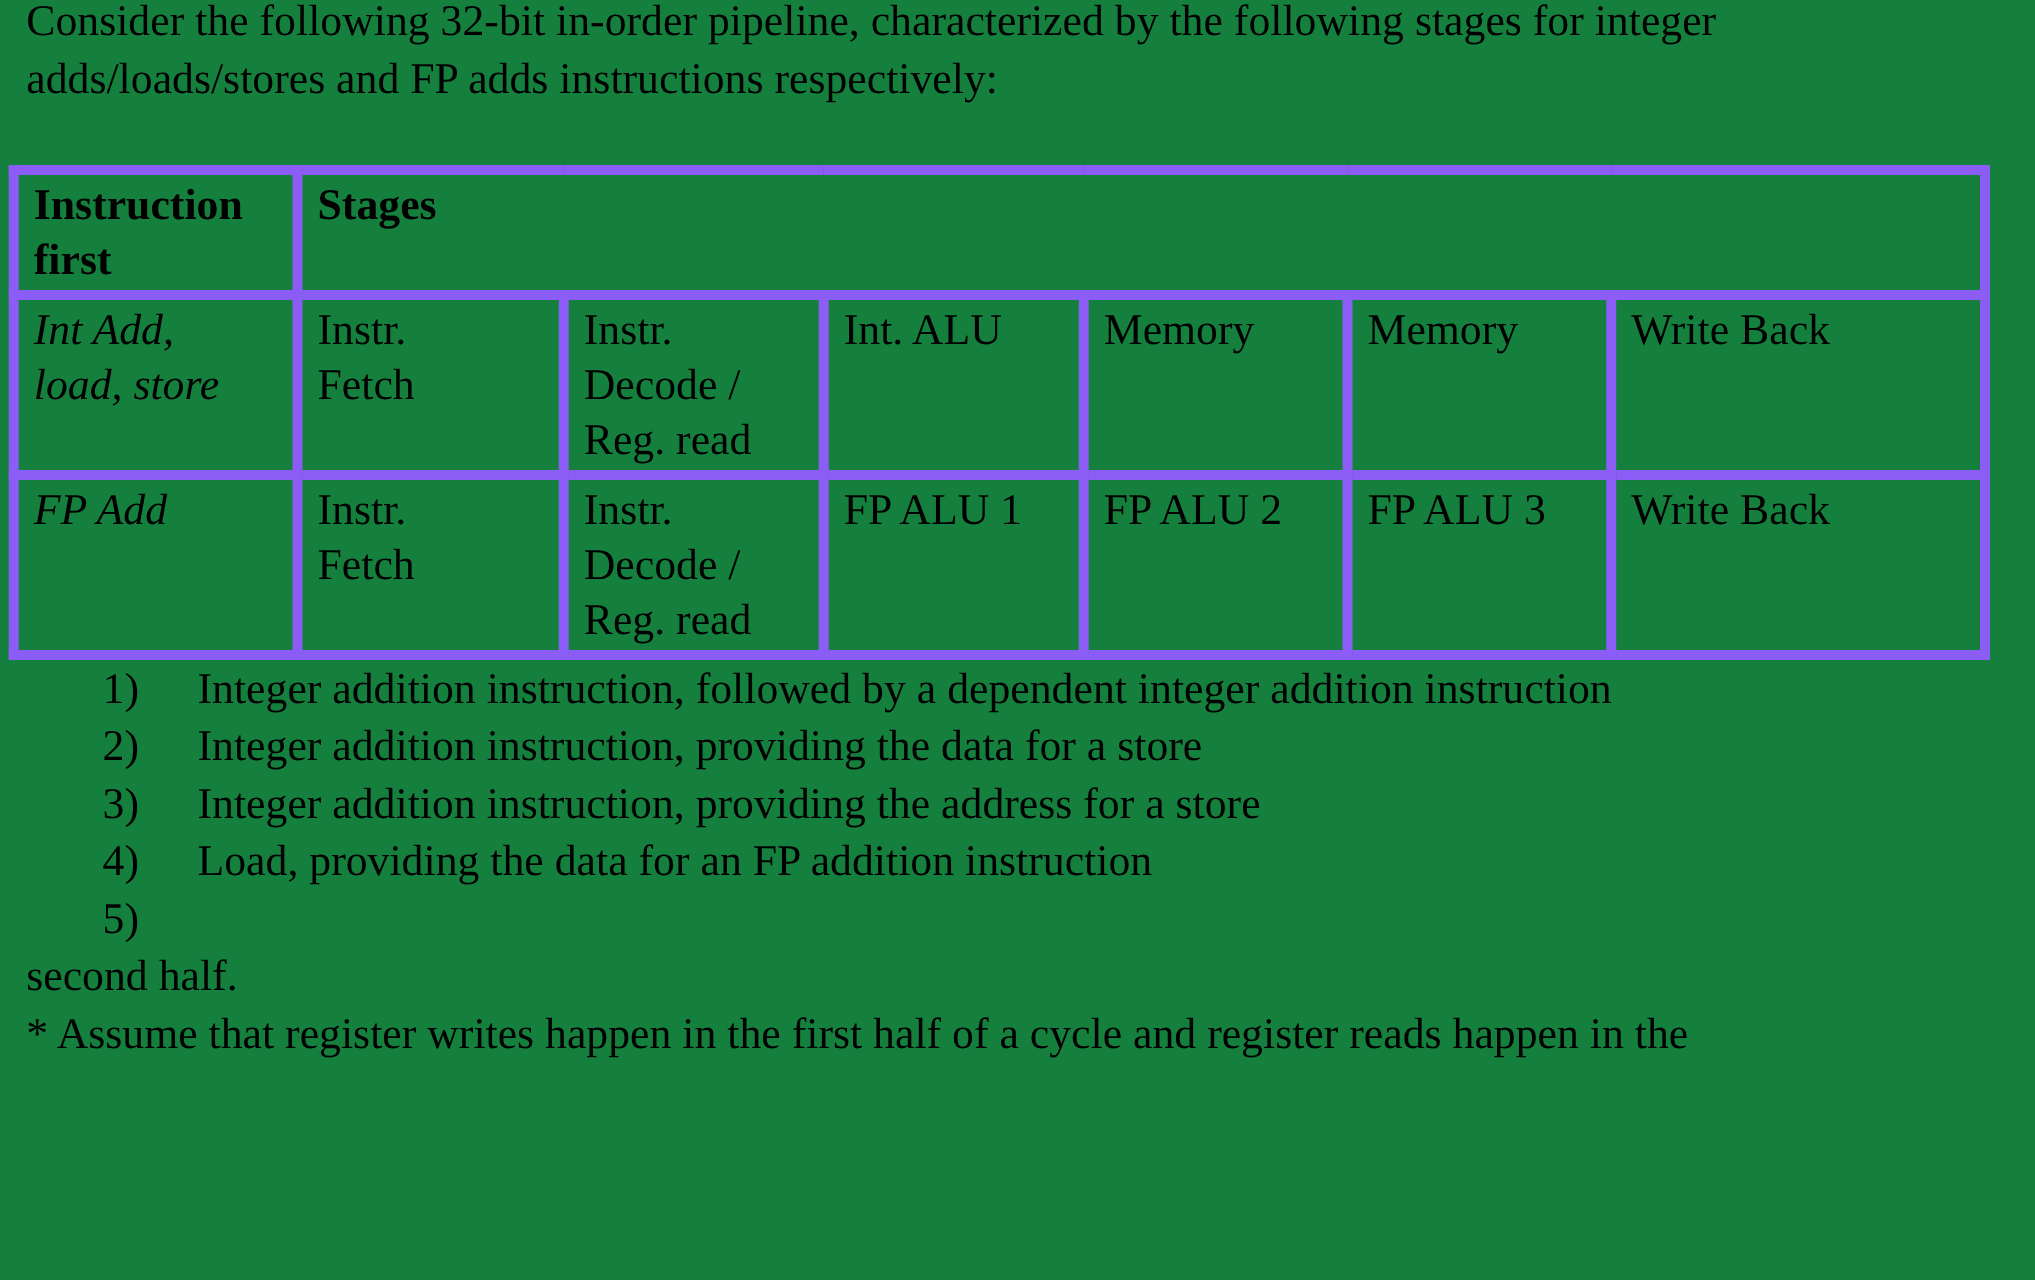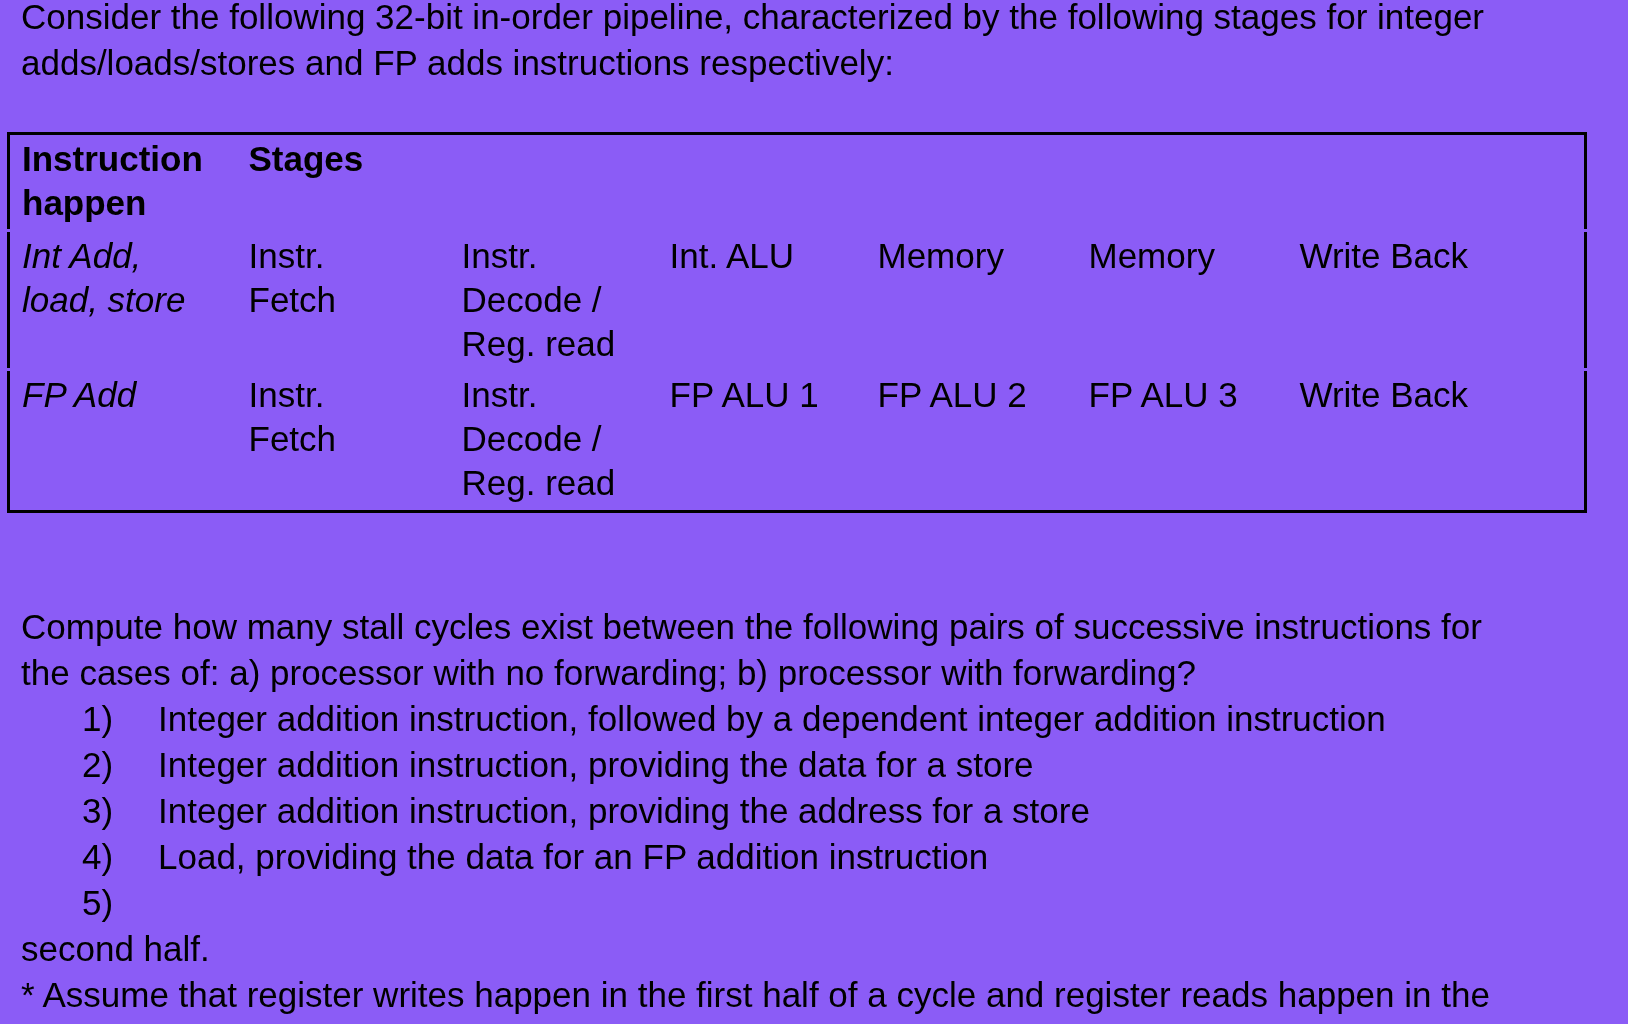--- a/index.html
+++ b/index.html
@@ -1,42 +1,42 @@
 <!DOCTYPE html>
 <html><head>
 <meta charset="utf-8">
 <style>
   * { margin: 0; padding: 0; box-sizing: border-box; }
   html, body { background: #ffffff; }
   .page {
     position: relative;
     width: 1628px;
     height: 1024px;
-    background: #8b5cf6;
+    background: #15803d;
     color: #000000;
-    font-family: Liberation Sans, sans-serif;
+    font-family: Liberation Serif, serif;
     font-size: 35px;
     line-height: 46px;
     padding-left: 21px;
     overflow: hidden;
   }
   .para .line { white-space: nowrap; }
   .intro { margin-top: -6px; }
 
   
   table.pipeline {
     border-collapse: collapse;
     table-layout: fixed;
     width: 1577px;
     margin-top: 46px;
     margin-left: -14px;
     border: 3px solid #000000;
   }
   table.pipeline td {
-    border: 2px solid #8b5cf6;
+    border: 8px solid #8b5cf6;
     vertical-align: top;
     padding: 2px 0 2px 12px;
     line-height: 44px;
     overflow: hidden;
   }
   table.pipeline tr + tr td { border-top-width: 3px; }
   table.pipeline td div { white-space: nowrap; }
   td.hdr { font-weight: bold; height: 97px; padding-top: 5px; }
   td.hdr-stages { padding-left: 0; padding-right: 0; }
   td.row1 { height: 135px; padding-top: 4px; }
@@ -66,21 +66,21 @@
       <col style="width:208px">
       <col style="width:208px">
       <col style="width:211px">
       <col style="width:211px">
       <col style="width:299px">
     </colgroup>
     <tbody>
         <tr>
       <td class="hdr">
             <div>Instruction</div>
-            <div>happen</div>
+            <div>first</div>
           </td>
       <td class="hdr hdr-stages" colspan="6">
         <div>Stages</div>
       </td>
     </tr>
     <tr>
       <td class="row1 itype">
             <div>Int Add,</div>
             <div>load, store</div>
           </td>
@@ -128,24 +128,20 @@
       <td class="row2">
             <div>FP ALU 3</div>
           </td>
       <td class="row2">
             <div>Write Back</div>
           </td>
     </tr>
   </tbody>
     </table>
 
-  <div class="para question">
-    <div class="line">Compute how many stall cycles exist between the following pairs of successive instructions for</div>
-    <div class="line">the cases of: a) processor with no forwarding; b) processor with forwarding?</div>
-  </div>
 
   <div class="qlist">
     <div class="li">
       <span class="num">1)</span>
       <span class="txt">Integer addition instruction, followed by a dependent integer addition instruction</span>
     </div>
     <div class="li">
       <span class="num">2)</span>
       <span class="txt">Integer addition instruction, providing the data for a store</span>
     </div>

